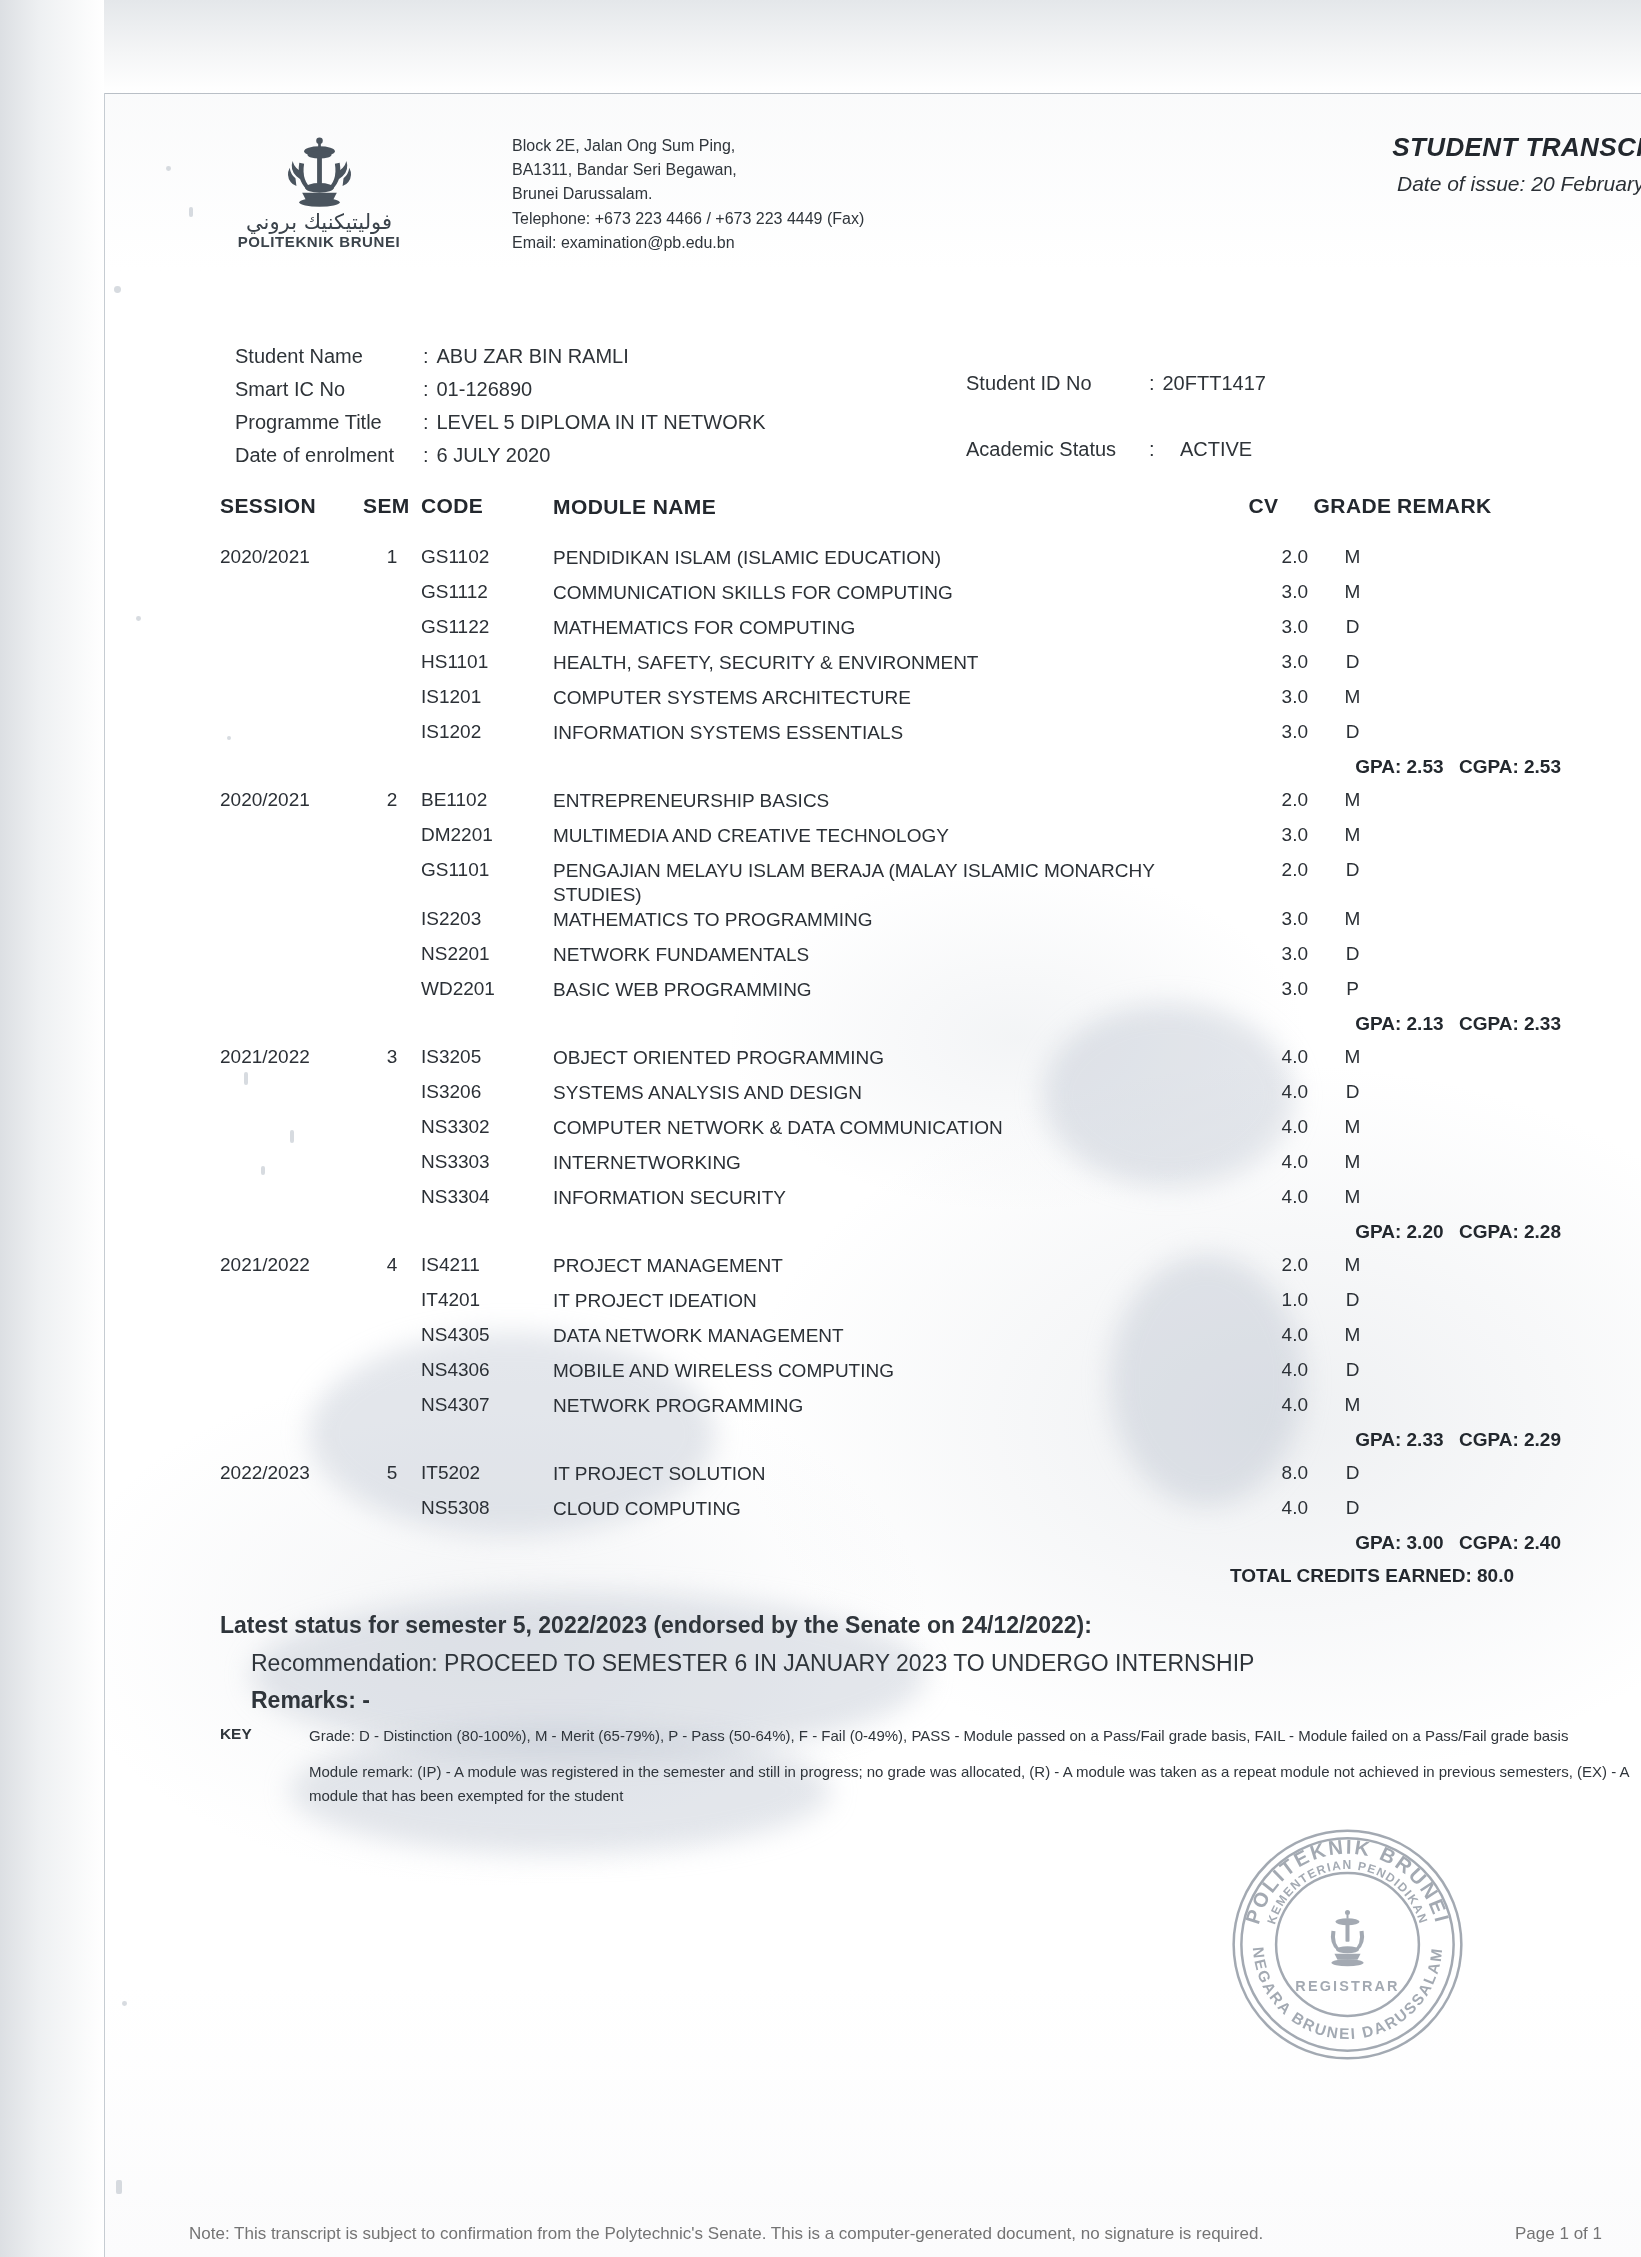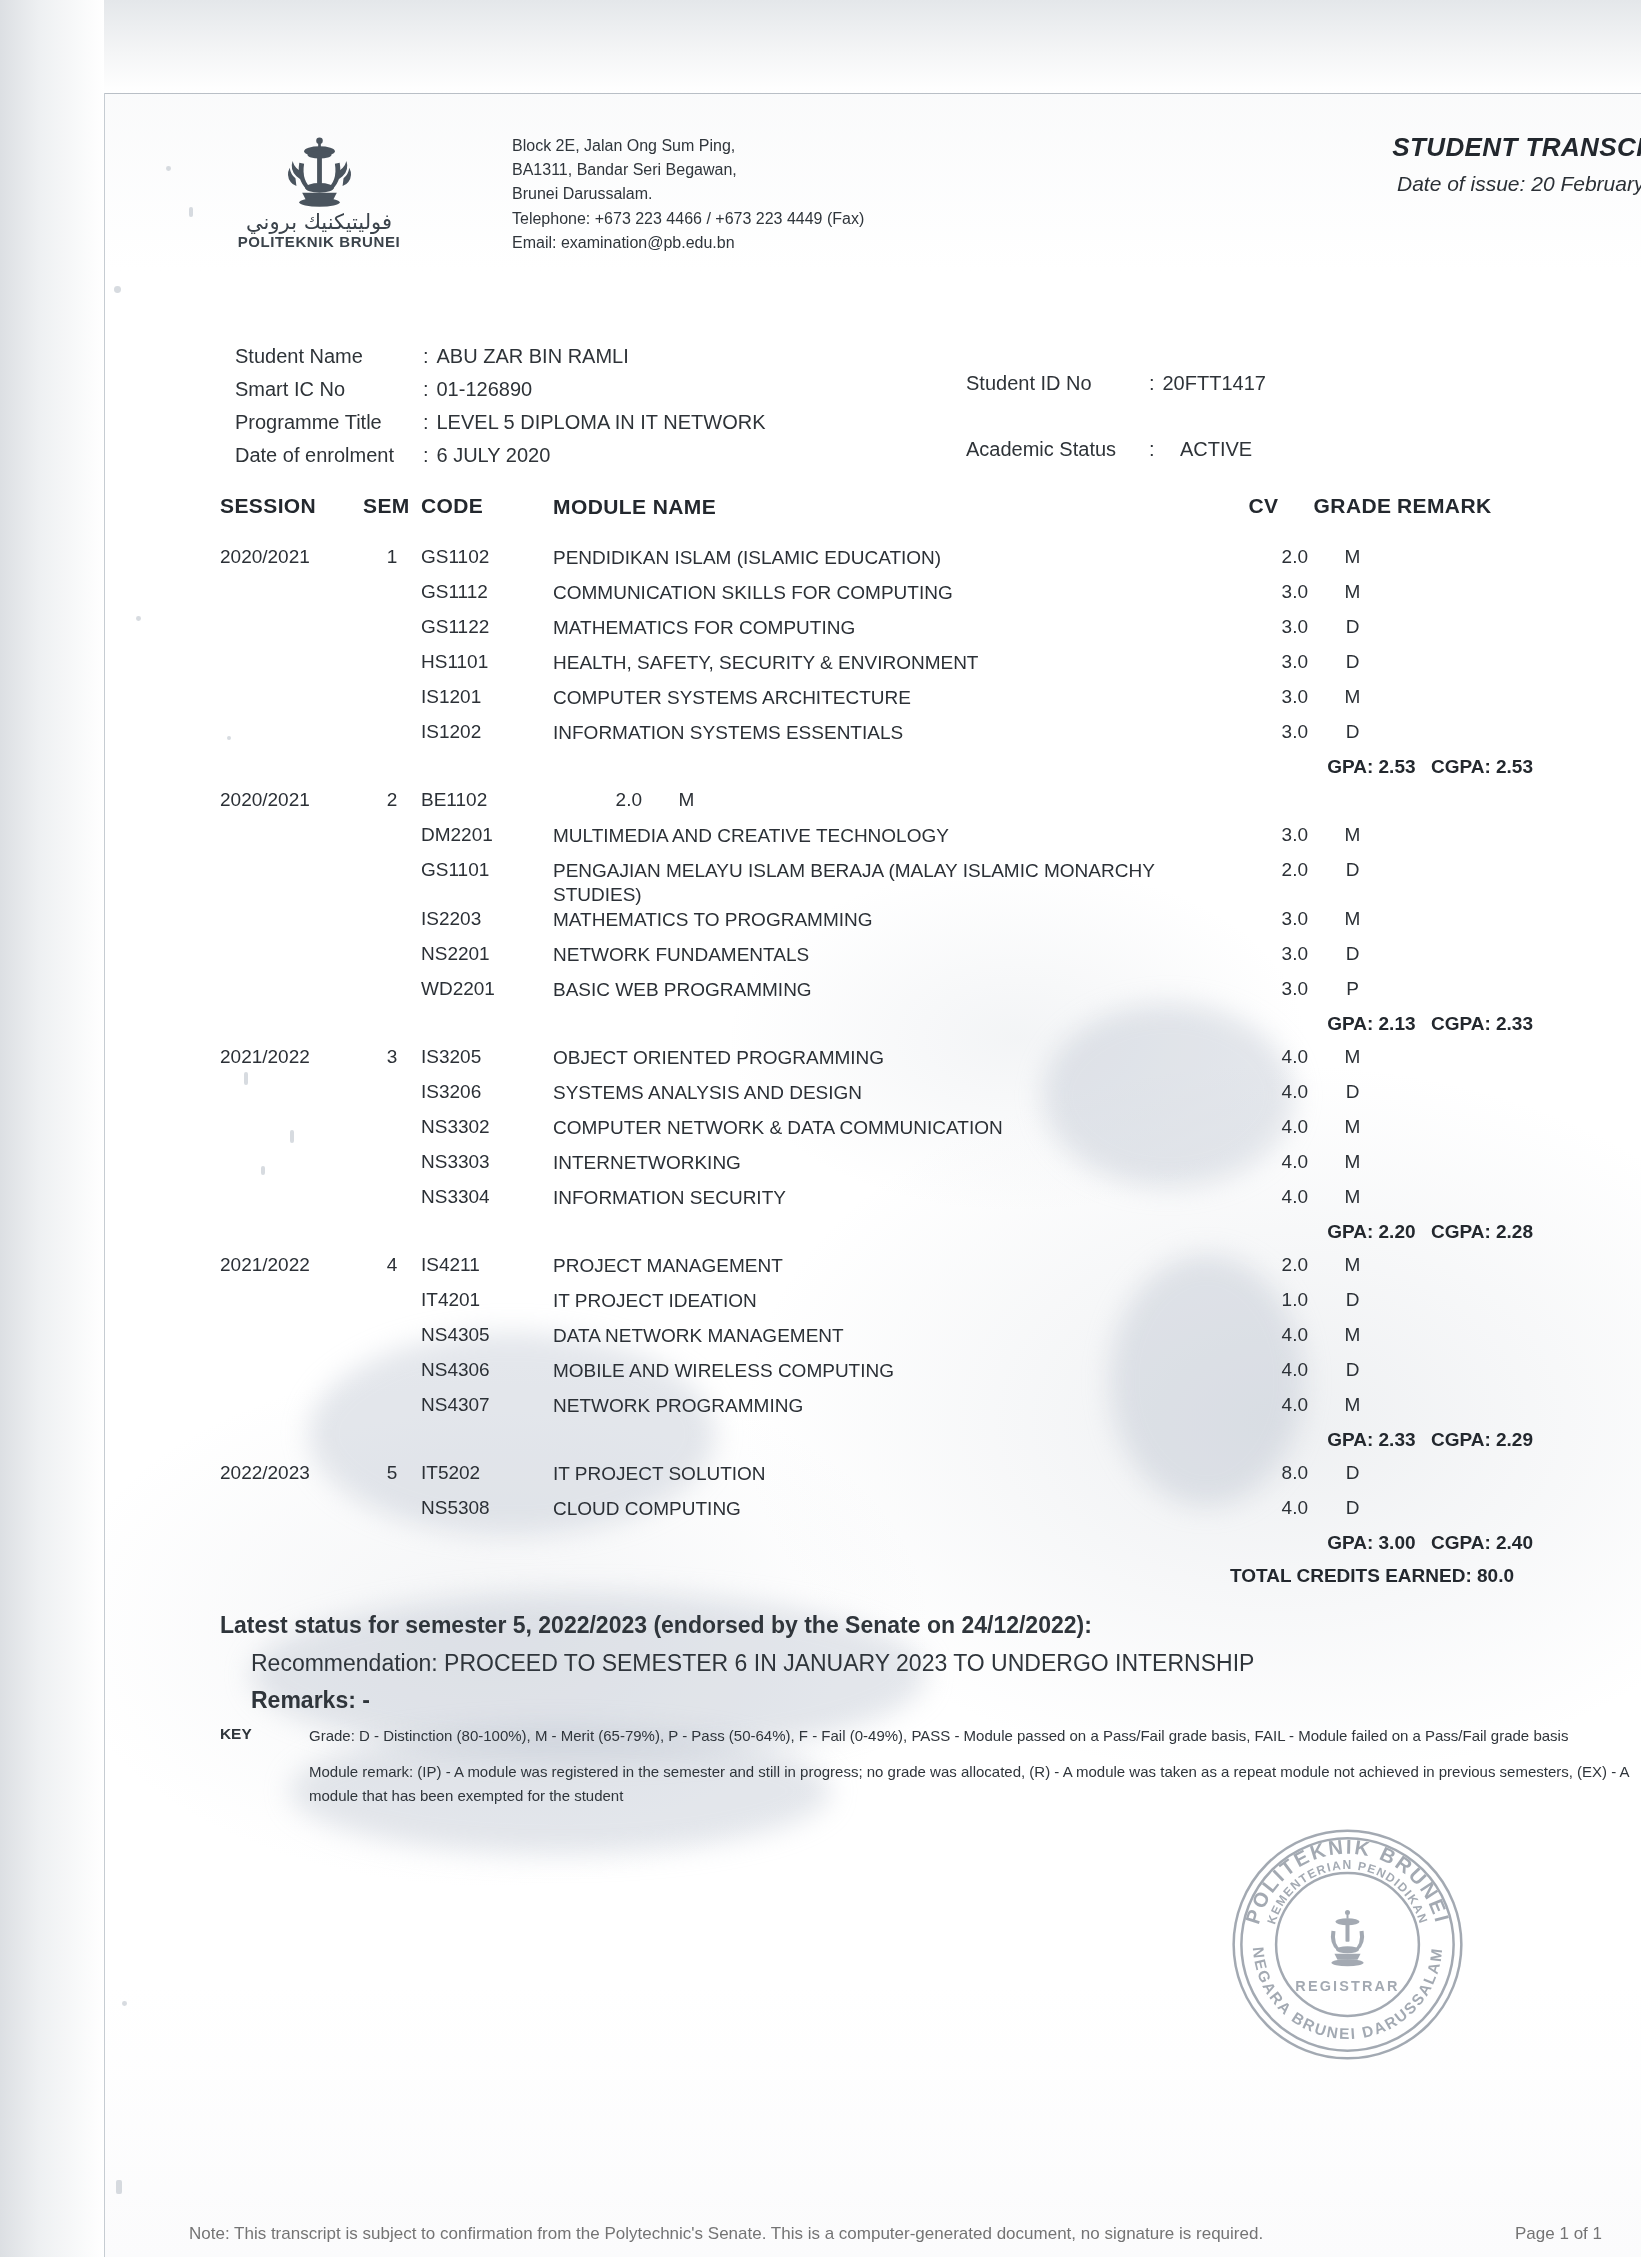--- a/index.html
+++ b/index.html
@@ -181,21 +181,21 @@
   .thead .c-name    { width: 666px; }
   .thead .c-cv      { width: 89px; text-align: center; }
   .thead .c-grade   { width: 89px; text-align: center; }
   .thead .c-remark  { width: 116px; text-align: left; }
 
   .gparow {
     display: flex;
     justify-content: flex-end;
     height: 33px;
     align-items: baseline;
-    padding-right: 108px;
+    padding-right: 80px;
     font-size: 19px;
     font-weight: bold;
     color: #23282e;
   }
   .gparow .g2 { margin-left: 15.4px; }
   .totalrow {
     display: flex;
     justify-content: flex-end;
     height: 33px;
     align-items: baseline;
@@ -432,20 +432,21 @@
         <div class="c-remark"></div>
       </div>
       <div class="gparow">
         <div class="g1">GPA: 2.53</div>
         <div class="g2">CGPA: 2.53</div>
       </div>
       <div class="row">
         <div class="c-session">2020/2021</div>
         <div class="c-sem">2</div>
         <div class="c-code">BE1102</div>
+        <div class="c-name">ENTREPRENEURSHIP BASICS</div>
         <div class="c-cv">2.0</div>
         <div class="c-grade">M</div>
         <div class="c-remark"></div>
       </div>
       <div class="row">
         <div class="c-session"></div>
         <div class="c-sem"></div>
         <div class="c-code">DM2201</div>
         <div class="c-name">MULTIMEDIA AND CREATIVE TECHNOLOGY</div>
         <div class="c-cv">3.0</div>

